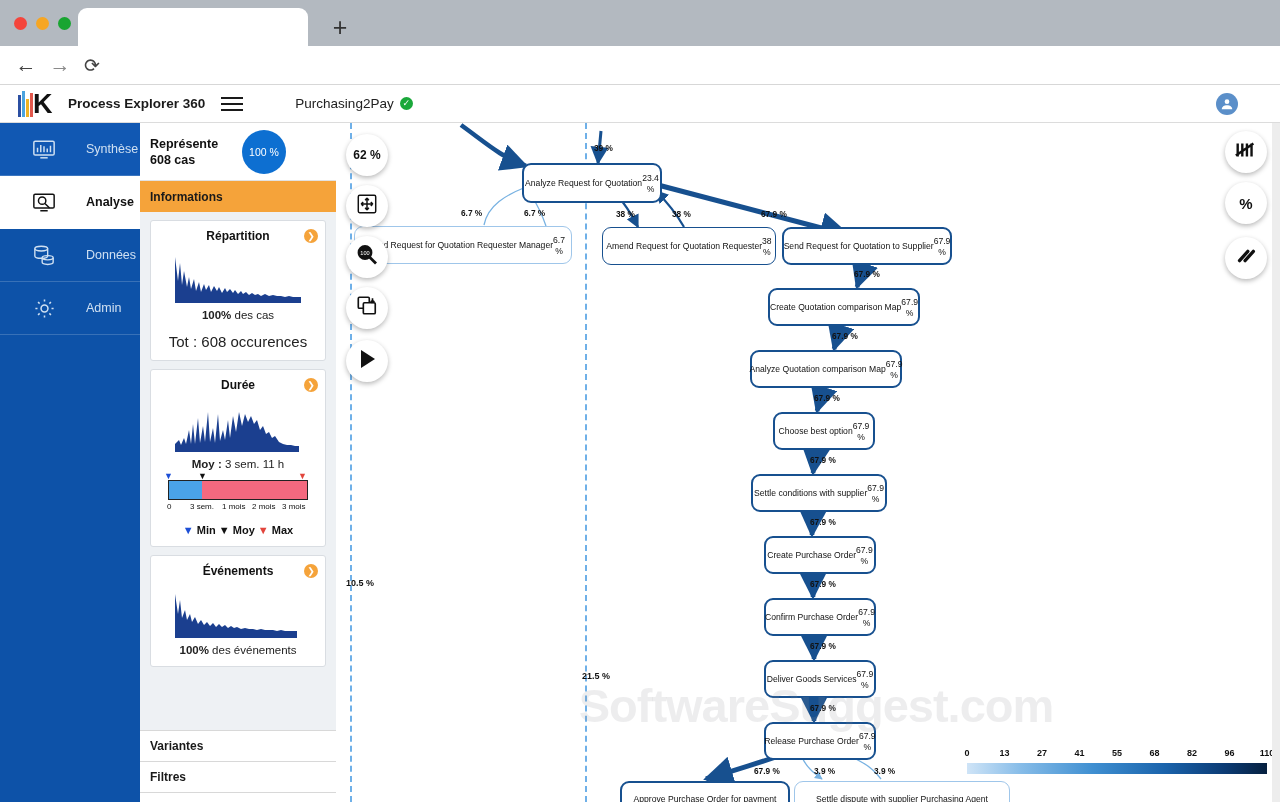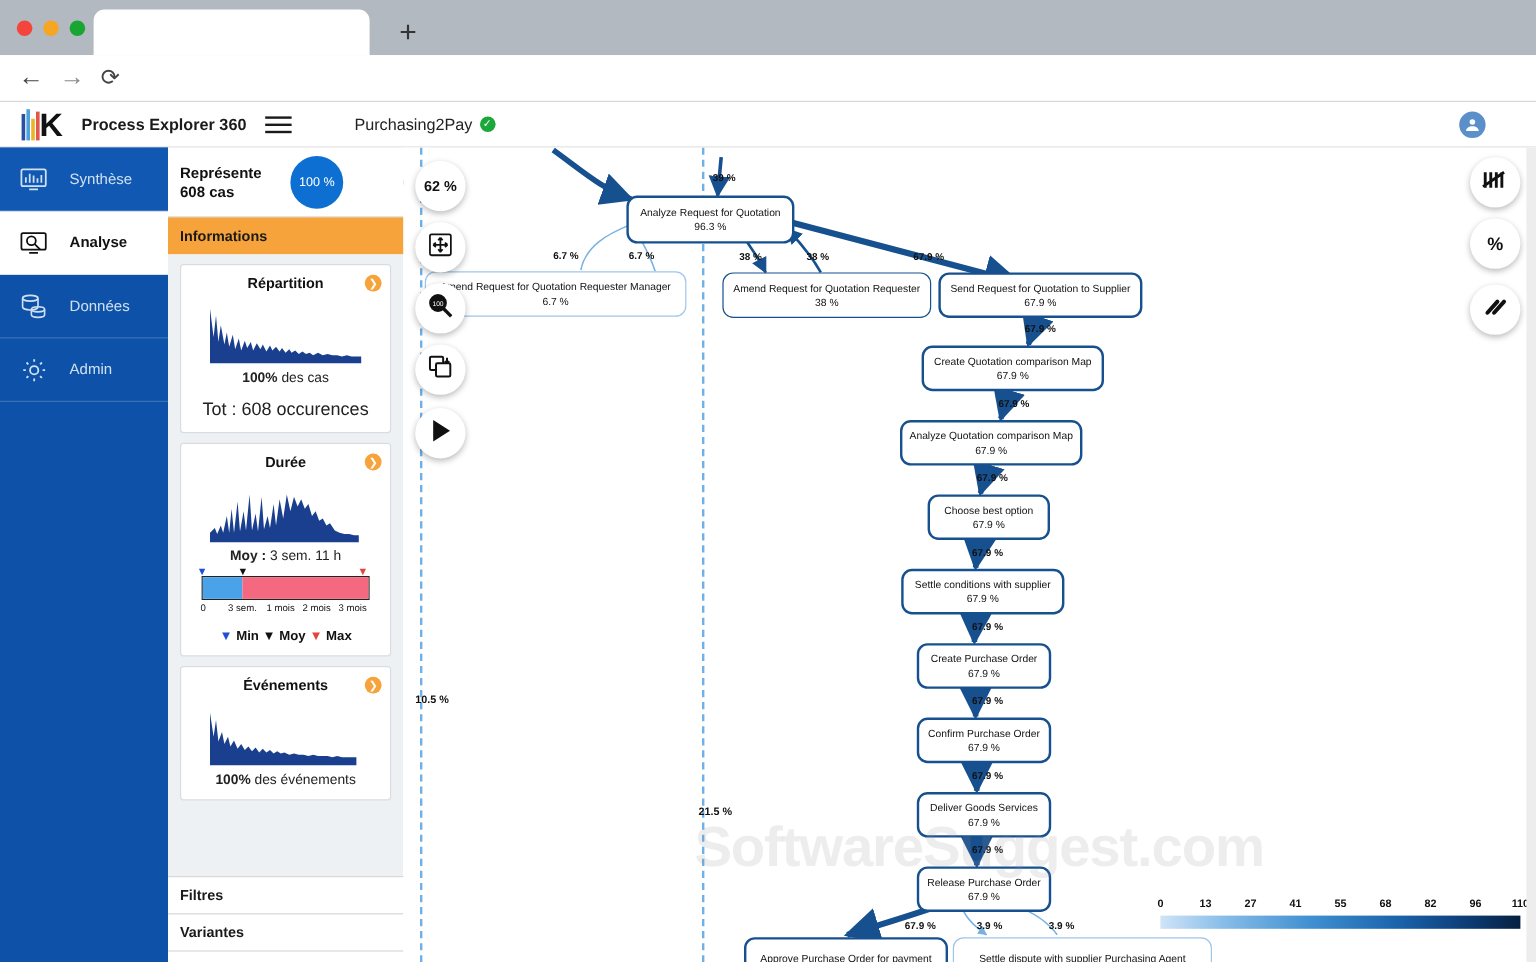--- a/index.html
+++ b/index.html
@@ -47,21 +47,21 @@
   .hamburger i{display:block; height:2px; background:#1a1a1a; margin:4px 0;}
   .proc-name { margin-left:52px; font-size:13.5px; color:#222; }
   .check-badge { margin-left:6px; width:13px; height:13px; border-radius:50%; background:#1aa83a;
                  color:#fff; font-size:9px; line-height:13px; text-align:center; }
   .avatar { position:absolute; right:42px; top:50%; transform:translateY(-50%);
             width:22px; height:22px; border-radius:50%; background:#5b8fc9; color:#fff;
             display:flex; align-items:center; justify-content:center; font-size:13px;}
 
   
   .leftnav { position:absolute; left:0; top:123px; width:140px; height:679px; background:#0d52a8; }
-  .nav-item { height:53px; display:flex; align-items:center; padding-left:14px; gap:16px; cursor:pointer;
+  .nav-item { height:53px; display:flex; align-items:center; padding-left:30px; gap:28px; cursor:pointer;
               border-bottom:1px solid rgba(255,255,255,.18); color:#cfe0f2; font-size:12.5px; }
   .nav-item.active{ background:#fff; color:#111; font-weight:bold;}
   .nav-item.sel{ background:#1158b3; }
   .nav-ic { width:28px; height:26px; display:flex; align-items:center; justify-content:center; }
   .nav-ic svg{display:block;}
 
   
   .infopanel { position:absolute; left:140px; top:123px; width:220px; height:679px; background:#fff;
                border-right:1px solid #c9c9c9; overflow:hidden;}
   .represente { height:58px; display:flex; align-items:center; padding:0 8px 0 10px; position:relative;
@@ -108,21 +108,21 @@
   .divider-v{ position:absolute; top:0; bottom:0; width:0; border-left:2px dashed #6fb0e8;}
   .div-label{ position:absolute; font-size:9px; font-weight:bold; color:#111;}
   .tool{ position:absolute; left:10px; width:42px; height:42px; border-radius:50%; background:#fff;
          box-shadow:0 2px 5px rgba(0,0,0,.28); display:flex; align-items:center; justify-content:center;
          cursor:pointer; color:#111;}
   .rtool{ position:absolute; right:13px; width:42px; height:42px; border-radius:50%; background:#fff;
           box-shadow:0 2px 5px rgba(0,0,0,.28); display:flex; align-items:center; justify-content:center;
           cursor:pointer; color:#111;}
 
   .node{ position:absolute; background:#fff; border:2.2px solid #17508f; border-radius:9px;
-         display:flex; flex-direction:column; align-items:center; justify-content:center;
+         display:flex; flex-direction:row; align-items:center; justify-content:center;
          text-align:center; padding:3px 6px; cursor:pointer;}
   .node .nm{ font-size:8.6px; color:#111; line-height:11px; white-space:nowrap;}
   .node .pc{ font-size:8.6px; color:#111; line-height:11px; margin-top:1px;}
   .node.faint{ border:1px solid #9fc6ea;}
   .node.thin{ border-width:1.4px; }
 
   .elabel{ position:absolute; font-size:8.3px; font-weight:bold; color:#111; white-space:nowrap;}
 
   .watermark{ position:absolute; left:40px; top:555px; width:880px; text-align:center;
               font-size:47px; font-weight:bold; color:rgba(140,140,150,.16); letter-spacing:-1px;}
@@ -300,22 +300,22 @@
       </div>
     </div>
   </div>
 
   <div class="panel-scroll">
       <i></i>
     </div>
 </div>
 
 <div class="bottom-menu">
+  <div class="bm-item">Variantes</div>
   <div class="bm-item">Filtres</div>
-  <div class="bm-item">Variantes</div>
   <div class="bm-item blank"></div>
 </div>
 
 <div class="canvas">
 
   <div class="divider-v" style="left:14px;"></div>
   <div class="divider-v" style="left:249px;"></div>
   <div class="div-label" style="left:10px; top:455px;">10.5 %</div>
   <div class="div-label" style="left:246px; top:548px;">21.5 %</div>
 
@@ -372,21 +372,21 @@
   <div class="elabel" style="left:474px; top:394px;">67.9 %</div>
   <div class="elabel" style="left:474px; top:456px;">67.9 %</div>
   <div class="elabel" style="left:474px; top:518px;">67.9 %</div>
   <div class="elabel" style="left:474px; top:580px;">67.9 %</div>
   <div class="elabel" style="left:418px; top:643px;">67.9 %</div>
   <div class="elabel" style="left:478px; top:643px;">3.9 %</div>
   <div class="elabel" style="left:538px; top:643px;">3.9 %</div>
 
   <div class="node" style="left:186px; top:40px; width:140px; height:40px;">
     <div class="nm">Analyze Request for Quotation</div>
-    <div class="pc">96.3 %</div>
+    <div class="pc">23.4 %</div>
   </div>
 
   <div class="node faint" style="left:18px; top:103px; width:218px; height:38px;">
     <div class="nm">Amend Request for Quotation Requester Manager</div>
     <div class="pc">6.7 %</div>
   </div>
 
   <div class="node thin" style="left:266px; top:104px; width:174px; height:38px;">
     <div class="nm">Amend Request for Quotation Requester</div>
     <div class="pc">38 %</div>

